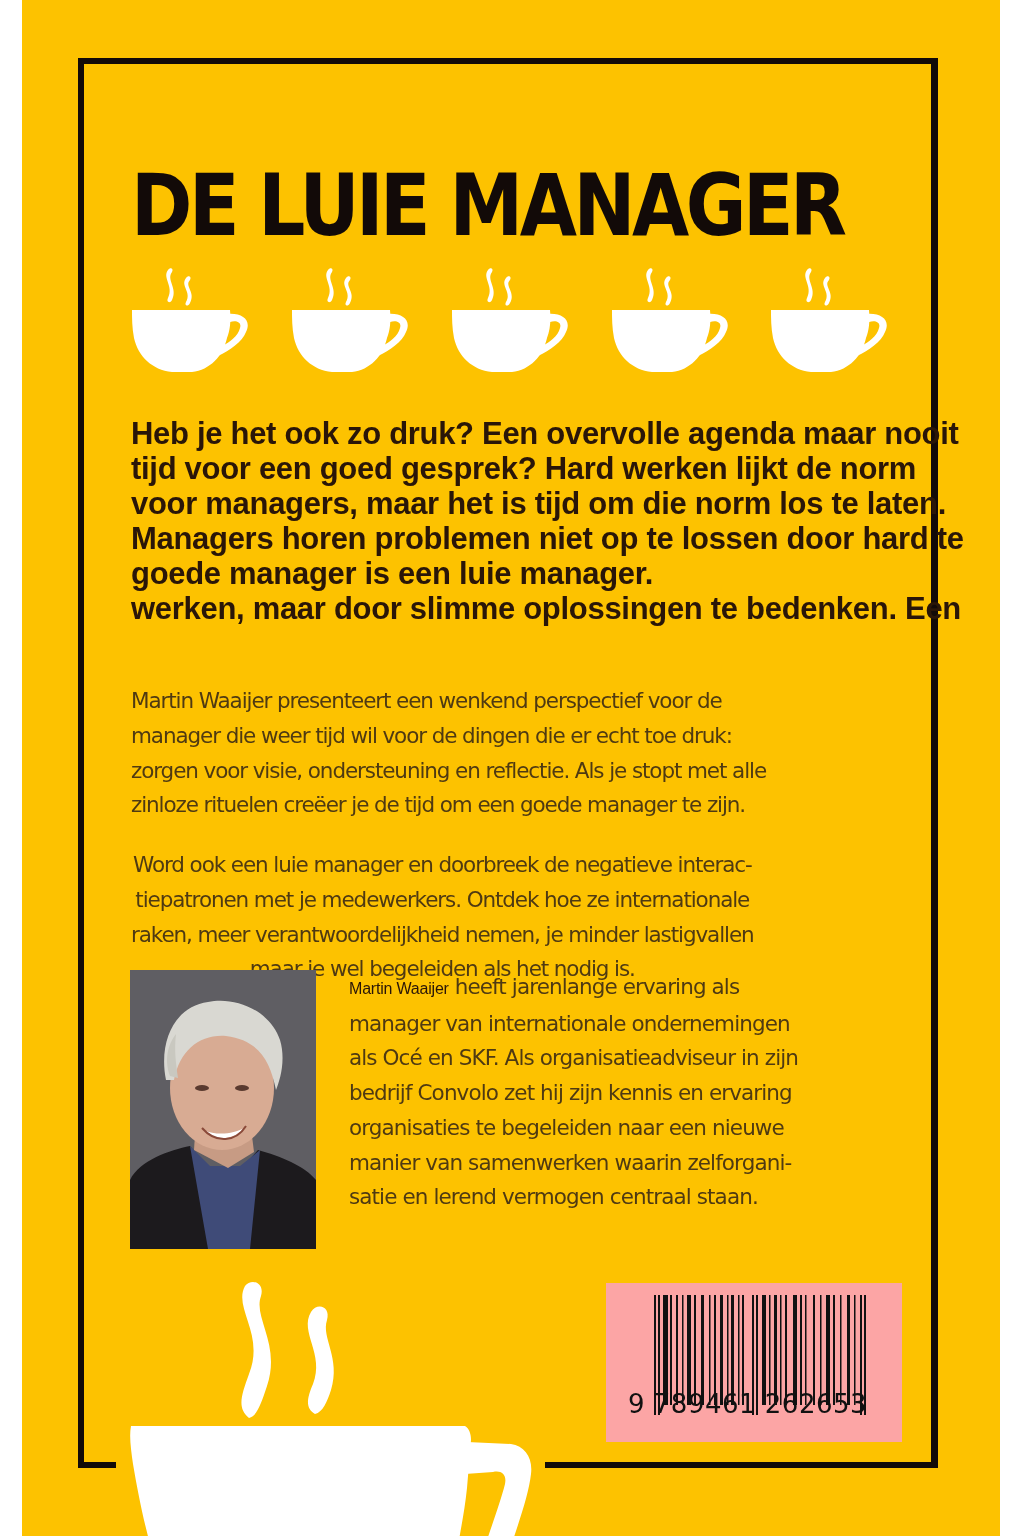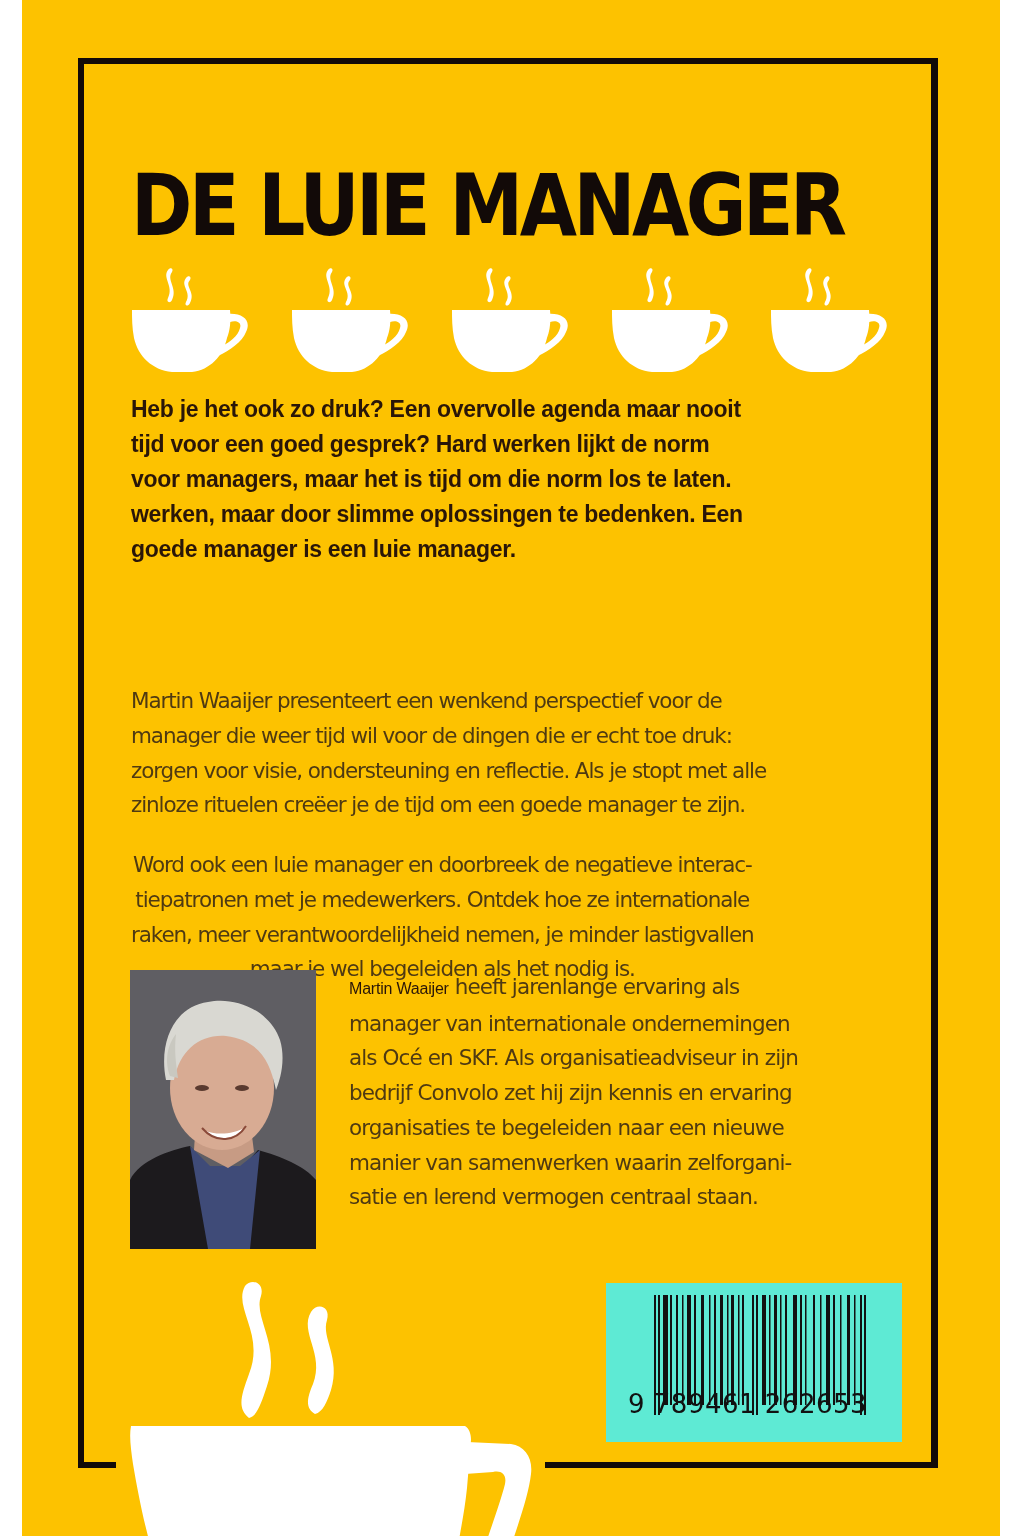--- a/index.html
+++ b/index.html
@@ -13,31 +13,31 @@
   .frame-bottom-r { left:545px; top:1462px; width:393px; height:6px; }
 
   .title { position:absolute; left:131px; top:160px; width:760px; height:90px; margin:0;
     font-family:"DejaVu Sans", sans-serif; font-weight:bold; font-size:86px; line-height:90px;
     color:#120a08; letter-spacing:-4px; white-space:nowrap; transform:scaleX(0.86); transform-origin:left top; }
 
   .cups { position:absolute; left:0; top:0; }
   .small-cup { position:absolute; top:264px; width:120px; height:110px; }
 
   .text { position:absolute; left:131px; margin:0; color:#2b1a0c; white-space:nowrap; }
-  .bold-p { top:392px; font-family:"Liberation Sans", sans-serif; font-weight:bold; font-size:23px; line-height:35px; letter-spacing:-0.3px; color:#2a1608; }
+  .bold-p { top:416px; font-family:"Liberation Sans", sans-serif; font-weight:bold; font-size:31px; line-height:35px; letter-spacing:-0.3px; color:#2a1608; }
   .reg-p { font-family:"DejaVu Sans", sans-serif; font-weight:normal; font-size:21.5px; line-height:34.8px; letter-spacing:-1.1px; color:#4f3a12;margin-top:38px; }
   .p2 { top:646px; }
   .p3 { top:810px;text-align:center; }
   .bio { position:absolute; left:349px; top:970px; margin:0; font-family:"DejaVu Sans", sans-serif; font-size:21.5px; line-height:34.7px; letter-spacing:-0.9px; color:#4f3a12; white-space:nowrap; }
   .bio .name { font-family:"Liberation Sans", sans-serif; font-weight:normal; color:#2a1608; letter-spacing:-0.2px; font-size:16px; }
   .line { display:block; }
 
   .photo { position:absolute; left:130px; top:970px; width:186px; height:279px; background:linear-gradient(135deg,#5b5a5e 0%,#6a6a6f 50%,#56565a 100%); overflow:hidden; }
 
-  .barcode-box { position:absolute; left:606px; top:1283px; width:296px; height:159px; background:#5eead4; }
+  .barcode-box { position:absolute; left:606px; top:1283px; width:296px; height:159px; background:#fca5a5; }
   .barcode-bars { position:absolute; left:48px; top:12px; width:220px; height:120px; }
   .barcode-num { position:absolute; left:22px; top:106px; font-family:"DejaVu Sans", sans-serif; font-size:26px; letter-spacing:0.5px; color:#111; white-space:pre; }
 
   .big-cup { position:absolute; left:115px; top:1278px; width:440px; height:260px; }
 </style>
 </head>
 <body>
 
 <div class="cover"></div>
 
@@ -89,22 +89,23 @@
       <path d="M2 46 L100 46 C101 58 100 66 97 74 C93 92 80 106 62 108 L42 108 C22 106 8 92 4 74 C2 64 2 54 2 46Z"></path>
       <path d="M96 50 C112 48 122 56 116 68 C112 78 100 86 88 92 L92 82 C100 78 108 72 110 64 C112 58 106 56 100 58 Z"></path>
     </g>
   </svg>
 </div>
 
 <p class="text bold-p">
   <span class="line">Heb je het ook zo druk? Een overvolle agenda maar nooit</span>
   <span class="line">tijd voor een goed gesprek? Hard werken lijkt de norm</span>
   <span class="line">voor managers, maar het is tijd om die norm los te laten.</span>
+  <span class="line">Managers horen problemen niet op te lossen door hard te</span>
+  <span class="line">goede manager is een luie manager.</span>
   <span class="line">werken, maar door slimme oplossingen te bedenken. Een</span>
-  <span class="line">goede manager is een luie manager.</span>
 </p>
 
 <p class="text reg-p p2">
   <span class="line">Martin Waaijer presenteert een wenkend perspectief voor de</span>
   <span class="line">manager die weer tijd wil voor de dingen die er echt toe druk:</span>
   <span class="line">zorgen voor visie, ondersteuning en reflectie. Als je stopt met alle</span>
   <span class="line">zinloze rituelen creëer je de tijd om een goede manager te zijn.</span>
 </p>
 
 <p class="text reg-p p3">

